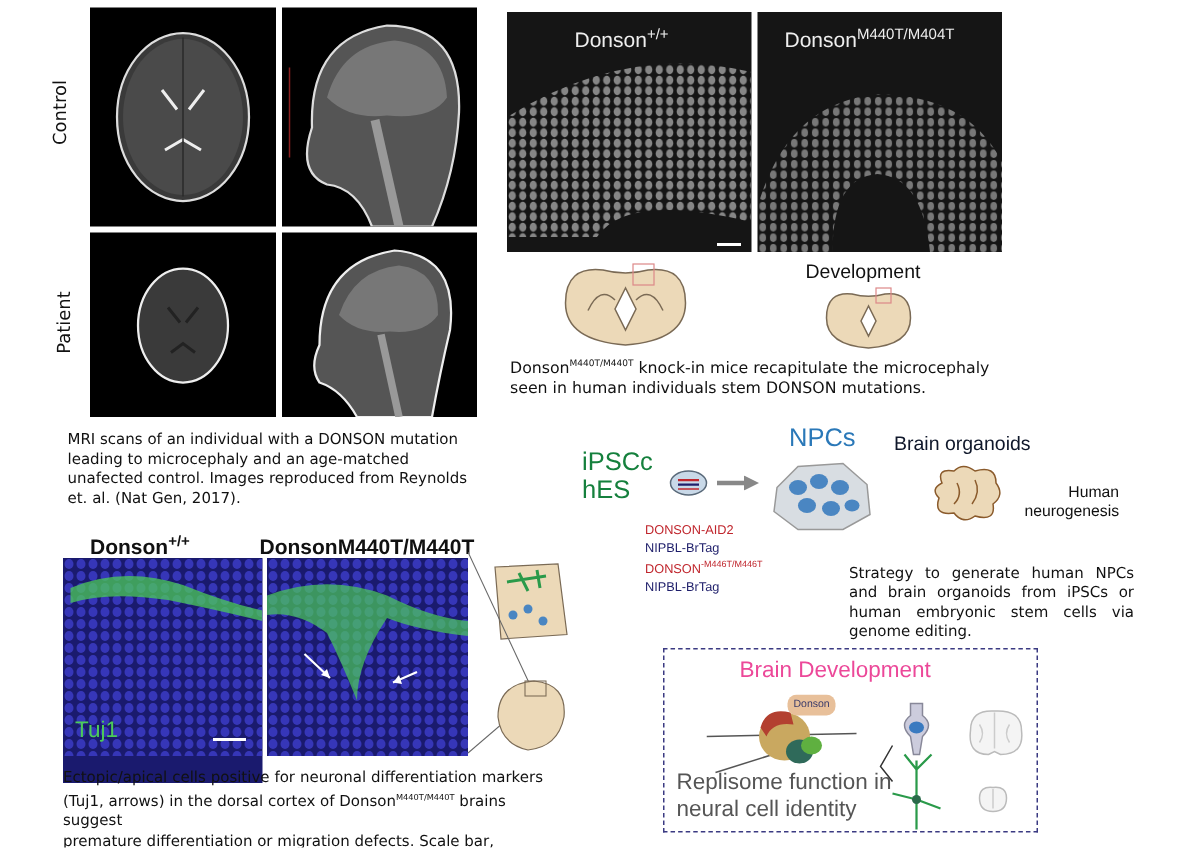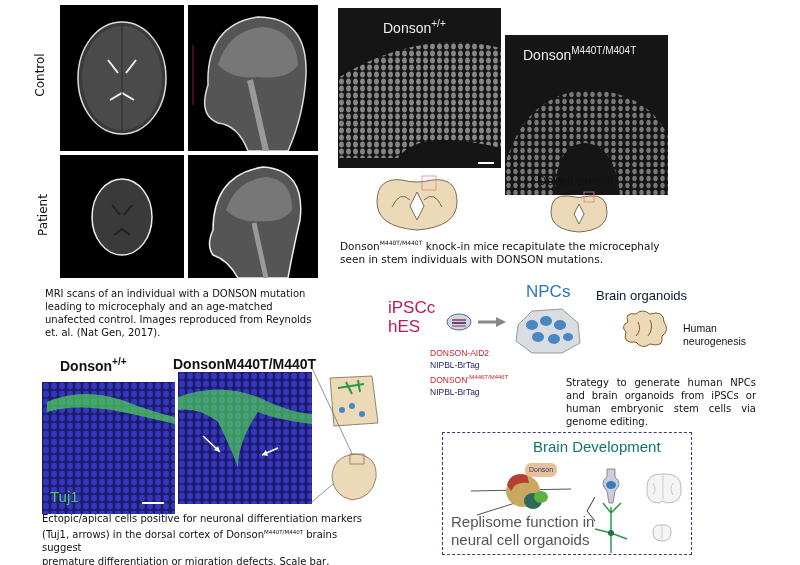--- a/index.html
+++ b/index.html
@@ -68,21 +68,21 @@
           <ellipse cx="3.5" cy="3.5" rx="2.4" ry="3" fill="#9a9a9a"></ellipse>
         </pattern>
       </defs>
       <path d="M0 70 Q80 20 163 40 L163 140 Q80 120 60 150 L0 150 Z" fill="url(#dots1)" opacity="0.85"></path>
     </svg>
     <div class="fl-title" style="left:45px;top:10px;">
       <span>Donson</span><sup>+/+</sup>
     </div>
     <div class="scalebar" style="left:140px;top:154px;width:16px;"></div>
   </div>
-  <div class="fl" style="left:505px;top:8px;width:163px;height:160px;margin-top:27px;">
+  <div class="fl" style="left:505px;top:8px;width:163px;height:160px;">
     <svg width="163" height="160">
       <defs>
         <pattern id="dots2" width="7" height="7" patternUnits="userSpaceOnUse">
           <ellipse cx="3.5" cy="3.5" rx="2.2" ry="2.8" fill="#8a8a8a"></ellipse>
         </pattern>
       </defs>
       <path d="M0 130 Q20 60 80 55 Q140 55 163 100 L163 160 L115 160 Q110 110 80 108 Q50 110 50 160 L0 160 Z" fill="url(#dots2)" opacity="0.85"></path>
     </svg>
     <div class="fl-title" style="left:18px;top:10px;">
       <span>Donson</span><sup>M440T/M404T</sup>
@@ -96,26 +96,26 @@
     <rect x="50" y="4" width="14" height="14" fill="none" stroke="#d88" stroke-width="0.8"></rect>
   </svg>
   <div class="abs" style="left:537px;top:173px;font-size:13px;font-family:'Liberation Sans',sans-serif;">Development</div>
   <svg class="abs" style="left:548px;top:190px;" width="62" height="44">
     <path d="M3 22 Q3 4 20 6 Q31 9 42 6 Q59 4 59 22 Q59 40 31 42 Q3 40 3 22 Z" fill="#ecd9b8" stroke="#7a6a55" stroke-width="1"></path>
     <path d="M31 14 L26 24 L31 34 L36 24 Z" fill="#fff" stroke="#7a6a55"></path>
     <rect x="36" y="2" width="10" height="10" fill="none" stroke="#d88" stroke-width="0.8"></rect>
   </svg>
 
   <div class="caption" style="left:340px;top:236px;width:345px;font-size:10.5px;">
-    <span>Donson</span><sup style="font-size:6px;">M440T/M440T</sup><span> knock-in mice recapitulate the microcephaly seen in stem individuals with DONSON mutations.</span>
-  </div>
-</div>
-
-<div>
-  <div class="abs" style="left:388px;top:298px;font-size:17px;line-height:19px;color:#be185d;font-family:'Liberation Sans',sans-serif;">
+    <span>Donson</span><sup style="font-size:6px;">M440T/M440T</sup><span> knock-in mice recapitulate the microcephaly seen in human individuals stem DONSON mutations.</span>
+  </div>
+</div>
+
+<div>
+  <div class="abs" style="left:388px;top:298px;font-size:17px;line-height:19px;color:#15803d;font-family:'Liberation Sans',sans-serif;">
     <div>iPSCc</div>
     <div>hES</div>
   </div>
   <svg class="abs" style="left:446px;top:313px;" width="26" height="18">
     <ellipse cx="13" cy="9" rx="12" ry="8" fill="#c9d9e8" stroke="#5a6a7a"></ellipse>
     <line x1="6" y1="7" x2="20" y2="7" stroke="#c0262d" stroke-width="1.5"></line>
     <line x1="6" y1="10" x2="20" y2="10" stroke="#1f1f6b" stroke-width="1.5"></line>
     <line x1="6" y1="13" x2="20" y2="13" stroke="#c0262d" stroke-width="1"></line>
   </svg>
   <svg class="abs" style="left:478px;top:317px;" width="28" height="10">
@@ -138,35 +138,35 @@
     <div style="color:#1f1f6b;">NIPBL-BrTag</div>
     <div style="color:#c0262d;"><span>DONSON</span><sup style="font-size:6px;">-M446T/M446T</sup></div>
     <div style="color:#1f1f6b;">NIPBL-BrTag</div>
   </div>
 
   <div class="abs" style="left:596px;top:288px;font-size:13px;color:#0f172a;font-family:'Liberation Sans',sans-serif;">Brain organoids</div>
   <svg class="abs" style="left:620px;top:308px;" width="50" height="42">
     <path d="M8 14 Q4 4 16 6 Q22 0 30 6 Q44 2 44 14 Q50 22 42 28 Q44 40 30 36 Q22 42 16 34 Q2 36 6 24 Q0 18 8 14 Z" fill="#ecd9b8" stroke="#8a5a2b" stroke-width="1"></path>
     <path d="M18 14 Q22 22 16 28 M30 12 Q34 20 28 28" stroke="#8a5a2b" fill="none"></path>
   </svg>
-  <div class="abs" style="left:683px;top:322px;font-size:10.5px;line-height:13px;text-align:left;font-family:'Liberation Sans',sans-serif;">
+  <div class="abs" style="left:683px;top:322px;font-size:10.5px;line-height:13px;text-align:right;font-family:'Liberation Sans',sans-serif;">
     <div>Human</div>
     <div>neurogenesis</div>
   </div>
 
   <div class="caption" style="left:566px;top:376px;width:190px;font-size:10px;text-align:justify;">Strategy to generate human NPCs and brain organoids from iPSCs  or human embryonic stem cells via genome editing.</div>
 </div>
 
 <div>
   <div class="ttl" style="left:60px;top:356px;">
     <span>Donson</span><sup>+/+</sup>
   </div>
   <div class="ttl" style="left:173px;top:356px;">DonsonM440T/M440T</div>
 
-  <div class="blue" style="left:42px;top:382px;width:133px;height:132px;">
+  <div class="blue" style="left:42px;top:372px;width:133px;height:150px;">
     <svg width="133" height="132">
       <defs>
         <pattern id="bl" width="8" height="8" patternUnits="userSpaceOnUse">
           <ellipse cx="4" cy="4" rx="3" ry="3.4" fill="#3636b8"></ellipse>
         </pattern>
       </defs>
       <rect width="133" height="132" fill="url(#bl)"></rect>
       <path d="M5 20 Q40 5 80 18 Q110 30 133 35 L133 42 Q100 34 70 28 Q30 22 5 30 Z" fill="#4ccb5a" opacity="0.75"></path>
     </svg>
     <div class="abs" style="left:8px;top:106px;font-size:15px;color:#4ccb5a;font-family:'Liberation Sans',sans-serif;">Tuj1</div>
@@ -196,34 +196,34 @@
   </svg>
 
   <div class="caption" style="left:42px;top:512px;width:320px;font-size:10px;line-height:13.5px;">
     <div style="text-align:justify;text-align-last:justify;">Ectopic/apical cells positive for neuronal differentiation markers</div>
     <div><span>(Tuj1, arrows) in the dorsal cortex of Donson</span><sup style="font-size:5.5px;">M440T/M440T</sup><span> brains suggest</span></div>
     <div>premature differentiation or migration defects. Scale bar, 50µm.</div>
   </div>
 </div>
 
 <div class="dashbox" style="left:442px;top:432px;width:248px;height:121px;">
-  <div class="abs" style="left:50px;top:5px;font-size:15px;color:#0f766e;font-family:'Liberation Sans',sans-serif;margin-left:40px;">Brain Development</div>
+  <div class="abs" style="left:50px;top:5px;font-size:15px;color:#ec4899;font-family:'Liberation Sans',sans-serif;">Brain Development</div>
   <svg class="abs" style="left:28px;top:30px;" width="105" height="55">
     <line x1="0" y1="28" x2="100" y2="26" stroke="#555" stroke-width="1"></line>
     <line x1="6" y1="52" x2="60" y2="35" stroke="#555" stroke-width="1"></line>
     <ellipse cx="52" cy="28" rx="17" ry="16" fill="#c9a860"></ellipse>
     <path d="M36 22 Q40 8 56 12 L58 20 Q44 18 40 28 Z" fill="#b34030"></path>
     <ellipse cx="62" cy="38" rx="9" ry="8" fill="#2f6a5a"></ellipse>
     <ellipse cx="70" cy="34" rx="7" ry="6" fill="#5fb040"></ellipse>
     <rect x="54" y="0" width="32" height="14" rx="6" fill="#e8c09a"></rect>
   </svg>
   <div class="abs" style="left:86px;top:33px;font-size:7px;color:#3a3a6a;font-family:'Liberation Sans',sans-serif;">Donson</div>
   <div class="abs" style="left:8px;top:80px;font-size:15px;line-height:18px;color:#555;font-family:'Liberation Sans',sans-serif;">
     <div>Replisome function in</div>
-    <div>neural cell organoids</div>
+    <div>neural cell identity</div>
   </div>
   <svg class="abs" style="left:138px;top:30px;" width="60" height="90">
     <path d="M14 34 L6 48 L14 58" stroke="#333" fill="none" stroke-width="1"></path>
     <path d="M26 6 L34 6 L34 14 Q42 20 34 28 L32 40 L28 40 L26 28 Q18 20 26 14 Z" fill="#ccd" stroke="#889"></path>
     <ellipse cx="30" cy="22" rx="5" ry="4" fill="#3a7ac0"></ellipse>
     <path d="M30 44 L30 96 M30 70 L14 66 M30 70 L46 76 M30 50 L22 40 M30 50 L40 40" stroke="#2a9a4a" stroke-width="1.5"></path>
     <circle cx="30" cy="70" r="3" fill="#2a6a4a"></circle>
   </svg>
   <svg class="abs" style="left:200px;top:38px;" width="42" height="36">
     <path d="M4 16 Q4 2 20 3 Q38 2 38 16 Q40 32 24 32 L20 30 L16 32 Q2 32 4 16 Z" fill="#f4f4f4" stroke="#bbb"></path>

